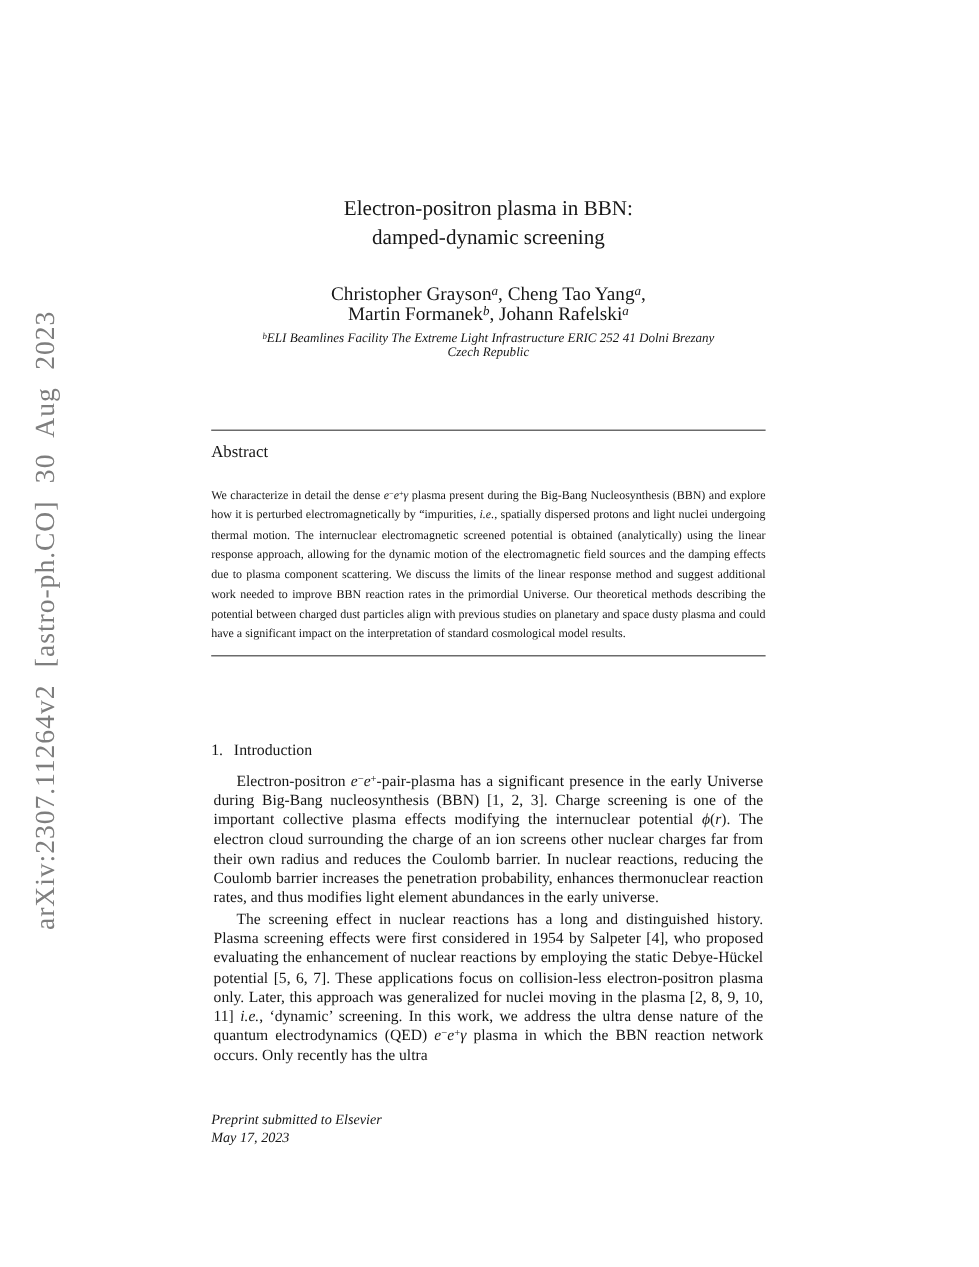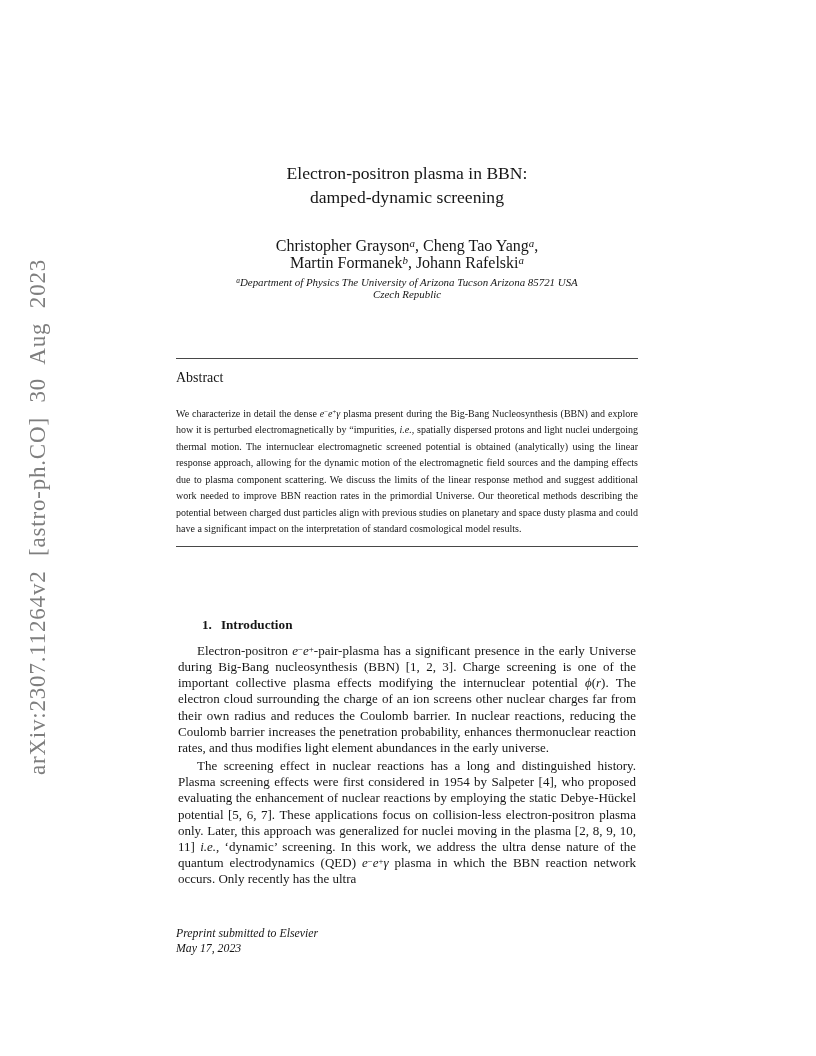--- a/index.html
+++ b/index.html
@@ -17,21 +17,21 @@
     font-size:17.6px;line-height:24px;font-weight:normal;margin:0;}
   .title .tline{display:block;}
   .authors{position:absolute;top:238px;left:0;width:100%;text-align:center;
     font-size:16px;line-height:16.5px;}
   .affils{position:absolute;top:276px;left:0;width:100%;text-align:center;
     font-style:italic;font-size:10.9px;line-height:12.4px;}
   .abstract-block{position:absolute;top:358px;left:0;width:100%;}
   .rule{border-top:1px solid #484848;height:0;}
   .abs-head{font-weight:normal;font-size:14px;margin-top:11px;}
   .abs-text{font-size:10px;line-height:16.45px;text-align:justify;margin:20px 0 8px 0;}
-  .sec-head{position:absolute;top:617px;left:0;font-weight:bold;font-size:13.2px;margin-left:26px;}
+  .sec-head{position:absolute;top:617px;left:0;font-weight:normal;font-size:13.2px;}
   .sec-num{margin-right:9px;}
   .paras{position:absolute;top:641px;left:0;width:100%;}
   .body-par{font-size:13px;line-height:16.15px;text-align:justify;margin:2px;text-indent:19px;}
   .footer{position:absolute;left:176px;top:926px;width:462px;display:flex;
     justify-content:space-between;font-style:italic;font-size:11.8px;flex-direction:column;}
   sup{font-size:68%;line-height:0;vertical-align:0.38em;}
   .it{font-style:italic;}
 </style>
 </head>
 <body>
@@ -46,21 +46,21 @@
       <span class="tline">Electron-positron plasma in BBN:</span>
       <span class="tline">damped-dynamic screening</span>
     </h1>
 
     <div class="authors">
       <div><span>Christopher Grayson</span><sup class="it">a</sup><span>, Cheng Tao Yang</span><sup class="it">a</sup><span>,</span></div>
       <div><span>Martin Formanek</span><sup class="it">b</sup><span>, Johann Rafelski</span><sup class="it">a</sup></div>
     </div>
 
     <div class="affils">
-      <div><sup>a</sup><span>Department of Physics The University of Arizona Tucson Arizona 85721 USA</span></div>
+      <div><sup>b</sup><span>ELI Beamlines Facility The Extreme Light Infrastructure ERIC 252 41 Dolni Brezany</span></div>
       <div>Czech Republic</div>
     </div>
 
     <div class="abstract-block">
       <div class="rule"></div>
       <div class="abs-head">Abstract</div>
       <p class="abs-text"><span>We characterize in detail the dense </span><span class="it">e</span><sup>−</sup><span class="it">e</span><sup>+</sup><span class="it">γ</span><span> plasma present during the Big-Bang Nucleosynthesis (BBN) and explore how it is perturbed electromagnetically by “impurities, </span><span class="it">i.e.</span><span>, spatially dispersed protons and light nuclei undergoing thermal motion. The internuclear electromagnetic screened potential is obtained (analytically) using the linear response approach, allowing for the dynamic motion of the electromagnetic field sources and the damping effects due to plasma component scattering. We discuss the limits of the linear response method and suggest additional work needed to improve BBN reaction rates in the primordial Universe. Our theoretical methods describing the potential between charged dust particles align with previous studies on planetary and space dusty plasma and could have a significant impact on the interpretation of standard cosmological model results.</span></p>
       <div class="rule"></div>
     </div>
 

